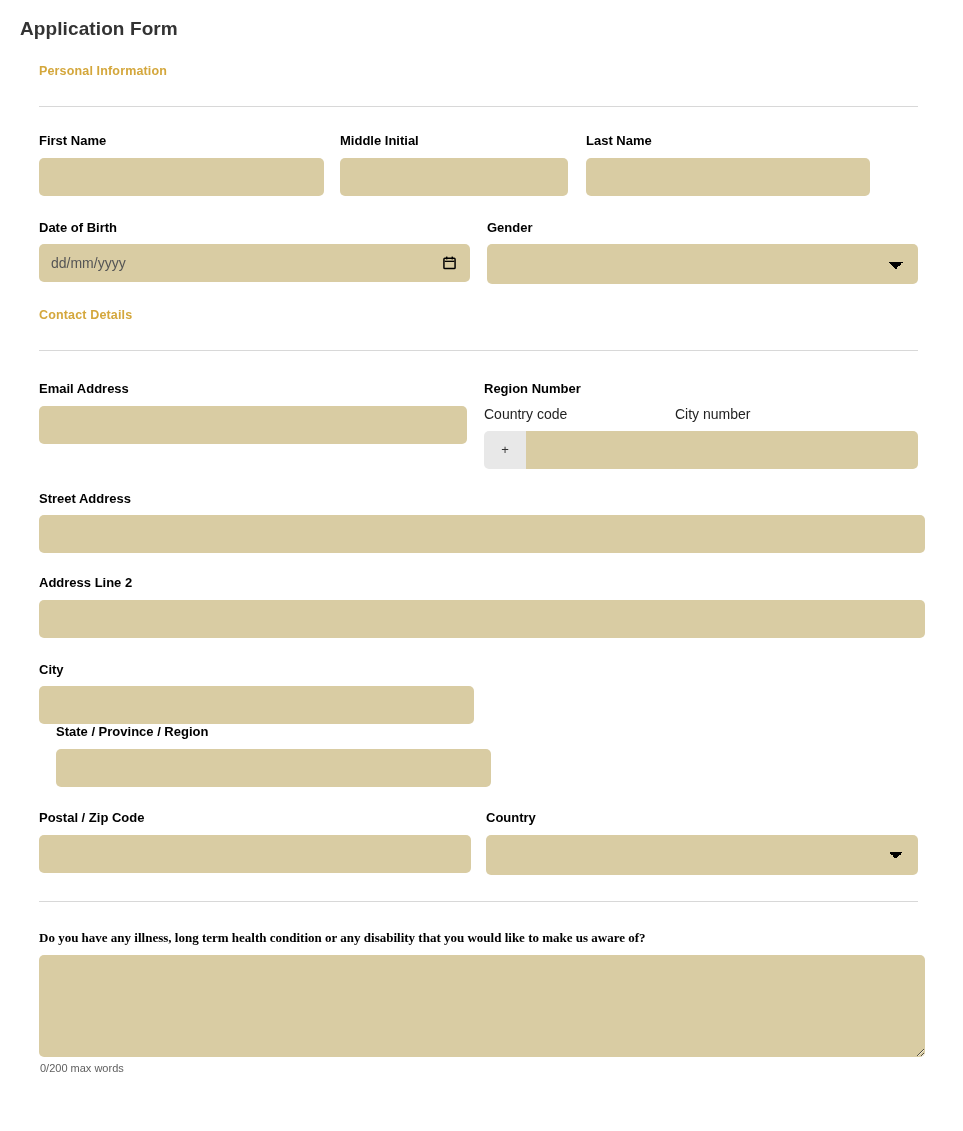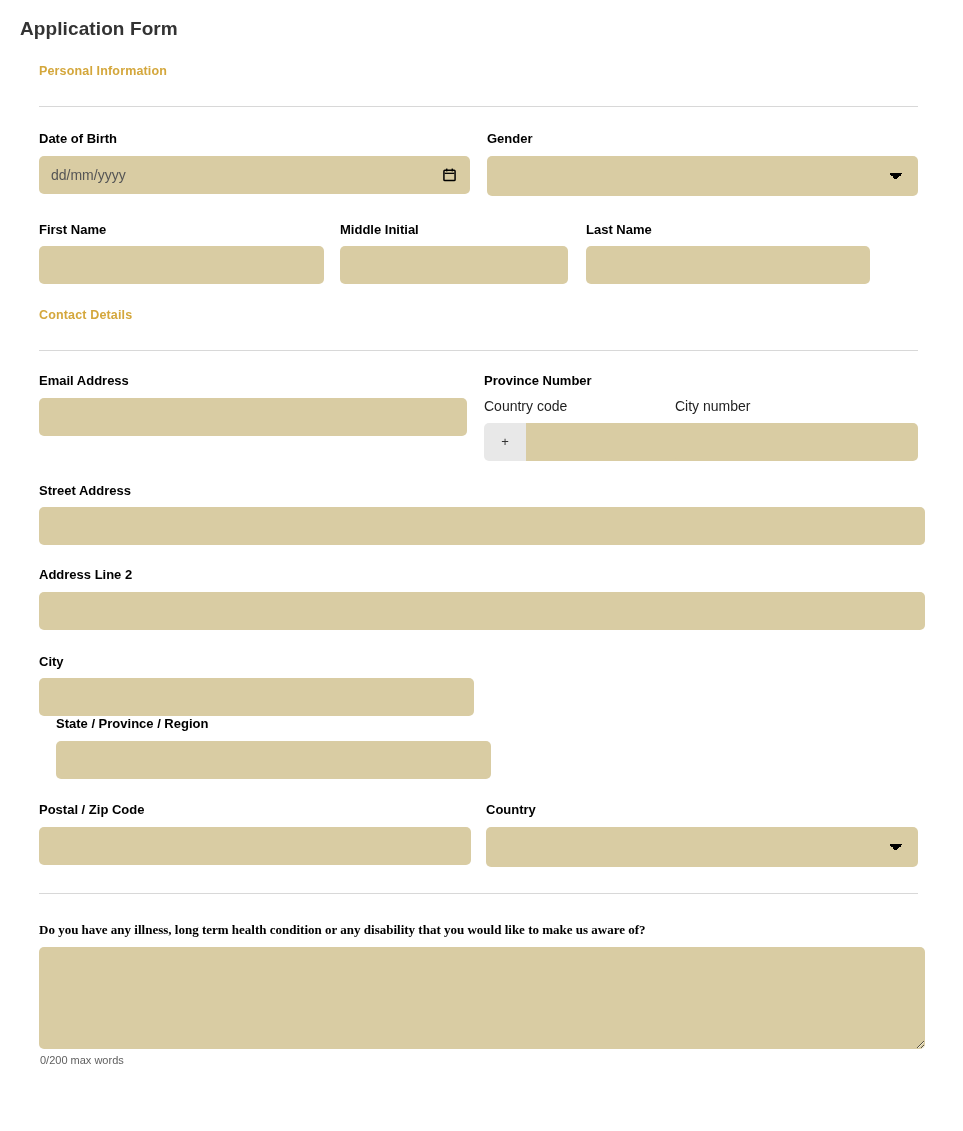--- a/index.html
+++ b/index.html
@@ -110,21 +110,21 @@
   .r1 .col-a { width: 285px; }
   .r1 .col-b { width: 228px; margin-left: 16px; }
   .r1 .col-c { width: 284px; margin-left: 18px; }
 
   
   .r2 { margin-top: 24px; }
   .r2 .col-a { width: 435px; }
   .r2 .col-b { width: 435px; margin-left: 17px; }
 
   
-  .r3 { margin-top: 22px; }
+  .r3 { margin-top: 30px; }
   .r3 .col-a { width: 435px; }
   .r3 .col-b { width: 435px; margin-left: 17px; }
 
   .phone-row { display: flex; }
   .cc-wrap { width: 179px; display: flex; }
   .cc-prefix {
     width: 42px;
     height: 38px;
     background: #e8e8e8;
     border-radius: 5px 0 0 5px;
@@ -198,20 +198,35 @@
 <div class="page">
 
   <h1 class="page-title">Application Form</h1>
 
   <div class="form-body">
 
     <h2 class="section-heading">Personal Information</h2>
 
     <hr class="divider">
 
+    <div class="row r1">
+      <div class="col-a">
+        <label class="field-label">First Name</label>
+        <input type="text" class="ctl" placeholder="" style="">
+      </div>
+      <div class="col-b">
+        <label class="field-label">Middle Initial</label>
+        <input type="text" class="ctl" placeholder="" style="">
+      </div>
+      <div class="col-c">
+        <label class="field-label">Last Name</label>
+        <input type="text" class="ctl" placeholder="" style="">
+      </div>
+    </div>
+
     <div class="row r2">
       <div class="col-a">
         <label class="field-label">Date of Birth</label>
         <div class="cal-wrap">
           <input type="text" class="ctl" placeholder="dd/mm/yyyy" style="">
           <svg class="cal-icon" viewBox="0 0 14 15">
             <rect x="1" y="2.5" width="12" height="11" rx="1" fill="none" stroke="#000" stroke-width="1.6"></rect>
             <rect x="3.2" y="0.6" width="1.6" height="3" fill="#000"></rect>
             <rect x="9.2" y="0.6" width="1.6" height="3" fill="#000"></rect>
             <rect x="1.8" y="5" width="10.4" height="1.4" fill="#000"></rect>
@@ -219,46 +234,31 @@
         </div>
       </div>
       <div class="col-b">
         <label class="field-label">Gender</label>
         <select class="ctl">
           <option></option>
         </select>
       </div>
     </div>
 
-    <div class="row r1">
-      <div class="col-a">
-        <label class="field-label">First Name</label>
-        <input type="text" class="ctl" placeholder="" style="">
-      </div>
-      <div class="col-b">
-        <label class="field-label">Middle Initial</label>
-        <input type="text" class="ctl" placeholder="" style="">
-      </div>
-      <div class="col-c">
-        <label class="field-label">Last Name</label>
-        <input type="text" class="ctl" placeholder="" style="">
-      </div>
-    </div>
-
     <h2 class="section-heading">Contact Details</h2>
 
     <hr class="divider">
 
     <div class="row r3">
       <div class="col-a">
         <label class="field-label">Email Address</label>
         <input type="text" class="ctl" placeholder="" style="">
       </div>
       <div class="col-b">
-        <label class="field-label">Province Number</label>
+        <label class="field-label">Region Number</label>
         <div class="phone-row">
           <div class="cc-col">
             <label class="sub-label">Country code</label>
             <div class="cc-wrap">
               <span class="cc-prefix">+</span>
               <input type="text" class="ctl cc-input" placeholder="" style="">
             </div>
           </div>
           <div class="phone-wrap">
             <label class="sub-label">City number</label>

